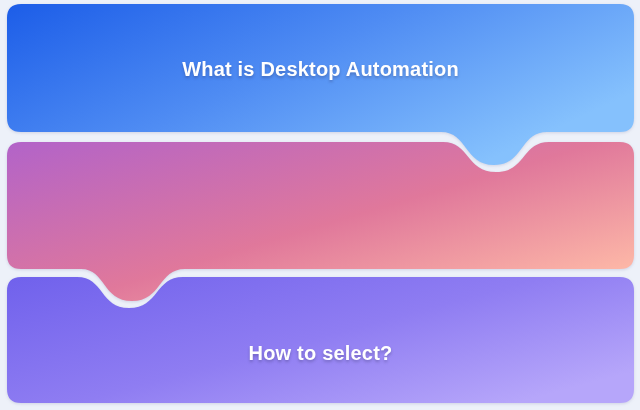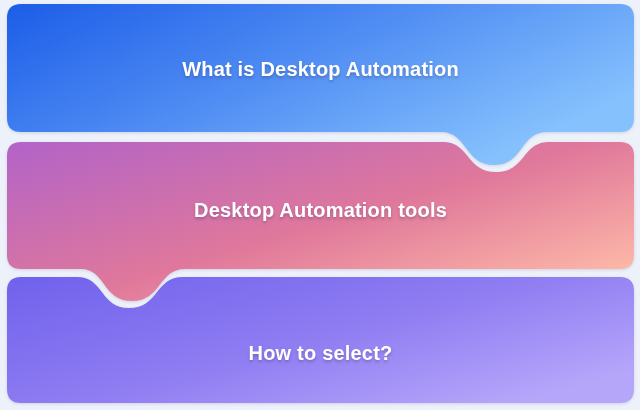--- a/index.html
+++ b/index.html
@@ -73,16 +73,15 @@
         <stop offset="0.55" stop-color="#8f7df2"></stop>
         <stop offset="1" stop-color="#b6a6fa"></stop>
       </linearGradient>
     </defs>
     <path fill="url(#grad-card-3)" d="M 14,0 L 70,0 C 97,0 93,31 122,31 C 152,31 148,0 176,0
              L 613,0 Q 627,0 627,14 L 627,112 Q 627,126 613,126
              L 14,126 Q 0,126 0,112 L 0,14 Q 0,0 14,0 Z"></path>
   </svg>
 
   <div class="card-label label-1">What is Desktop Automation</div>
-  <div class="card-label label-2">Desktop Automation tools</div>
   <div class="card-label label-3">How to select?</div>
 
 </div>
 
 </body></html>

